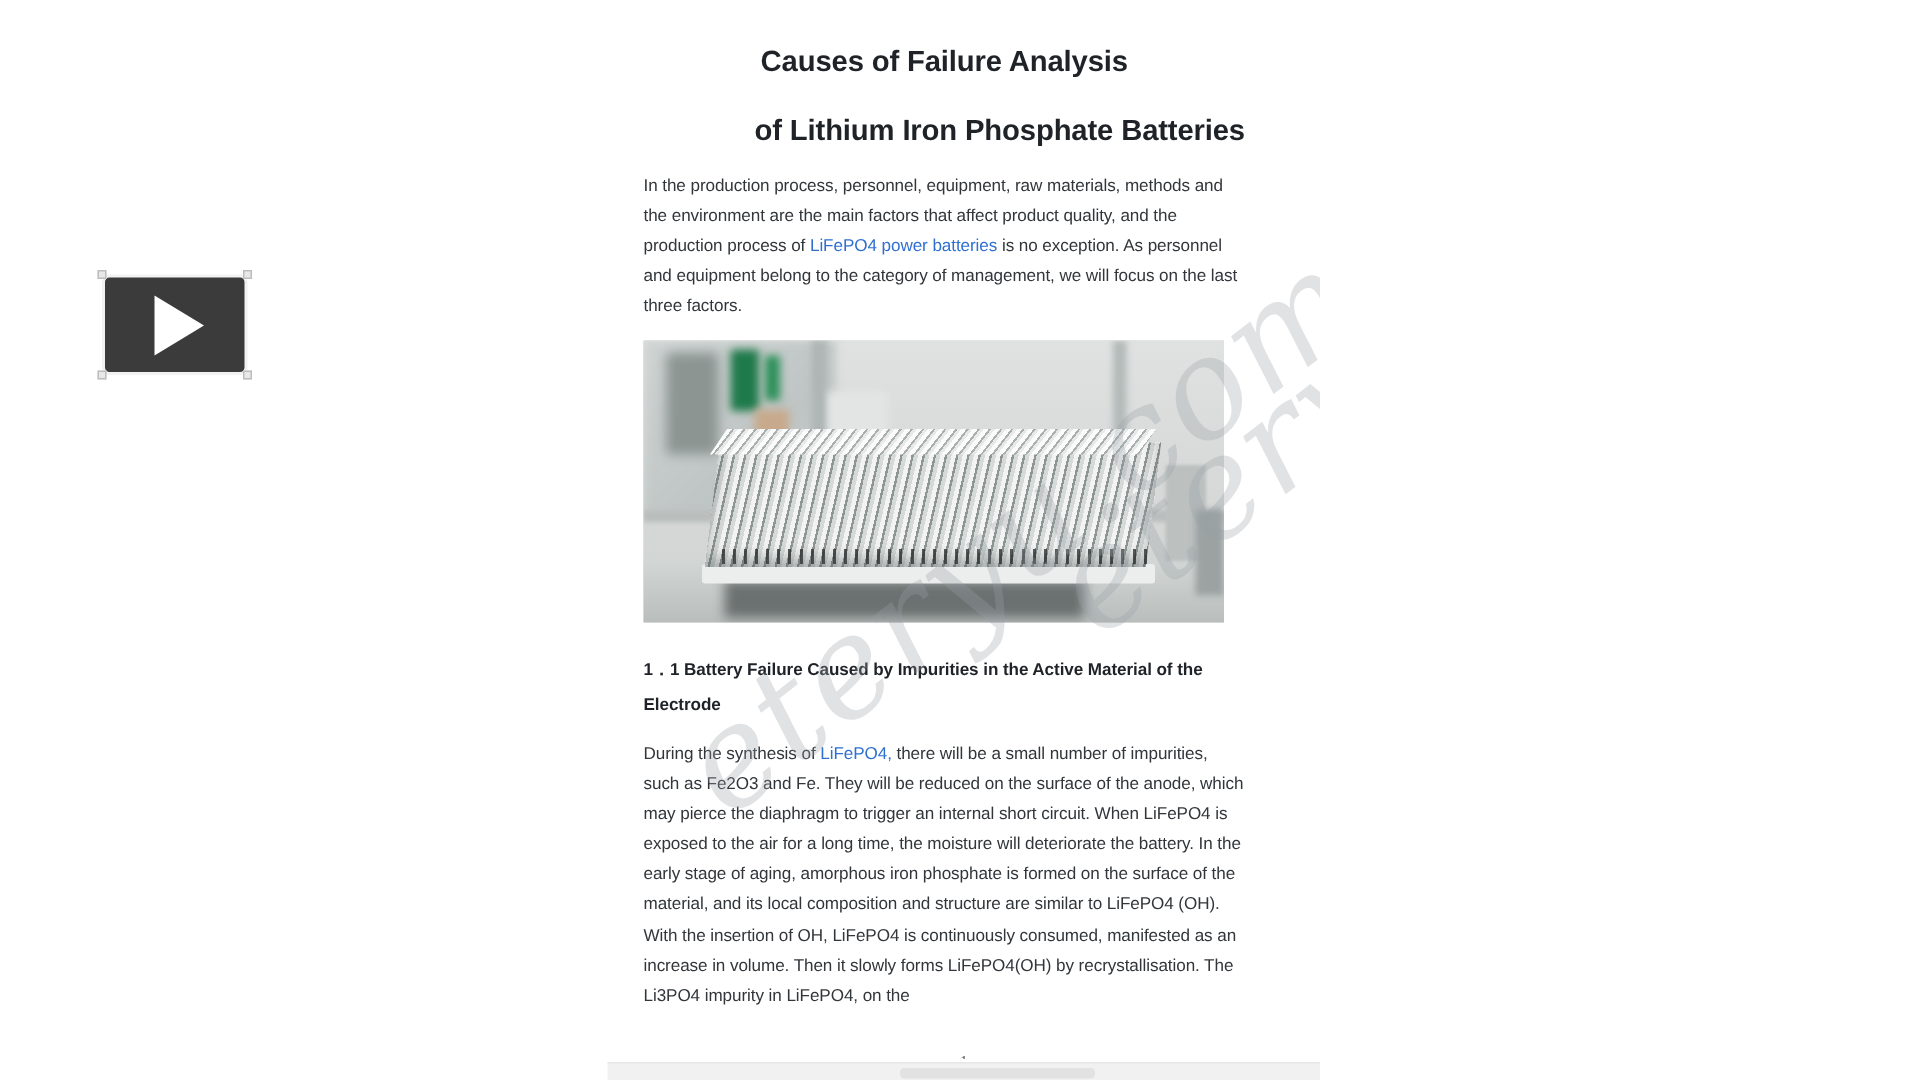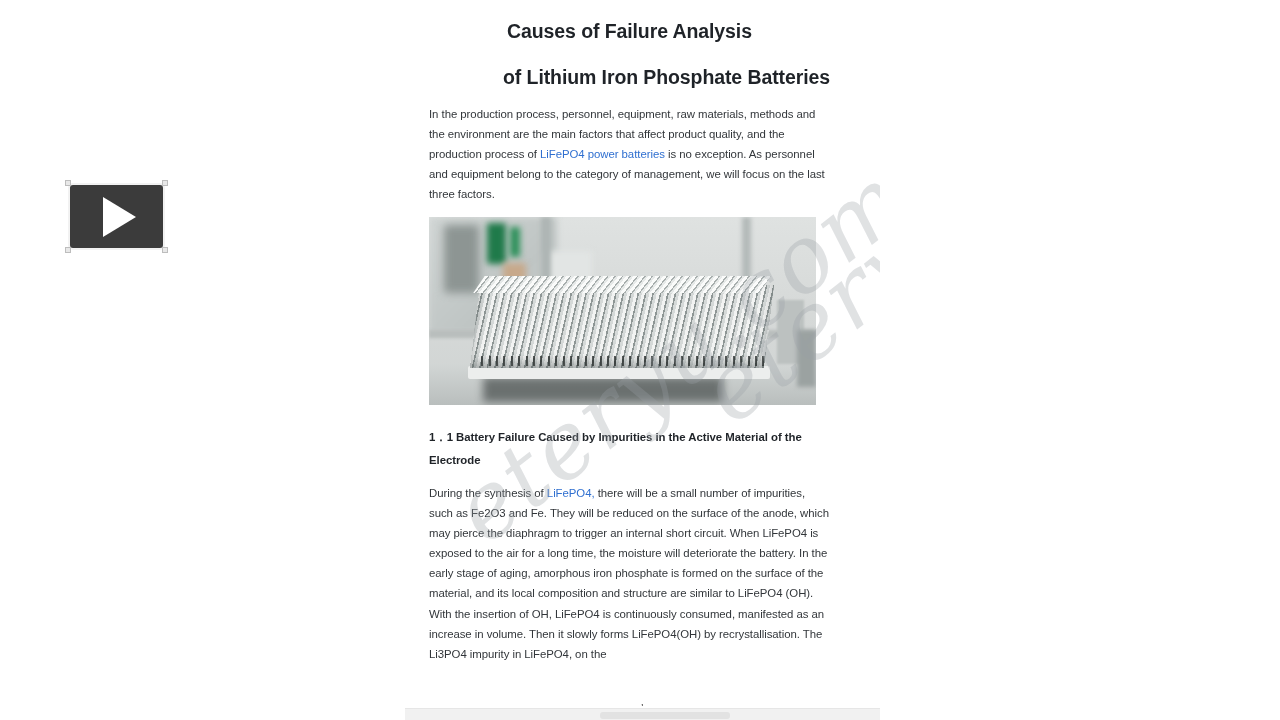--- a/index.html
+++ b/index.html
@@ -99,21 +99,21 @@
   .watermark .w2 { left: 265px; top: 210px; }
 
   .doc-title {
     text-align: center;
     font-size: 19.5px;
     font-weight: bold;
     color: #1f2328;
     line-height: 1.0;
     letter-spacing: -0.1px;
   }
-  .doc-title .l1 { padding-top: 22px; }
+  .doc-title .l1 { padding-top: 32px; }
   .doc-title .l2 { padding-top: 26px; text-align: right; }
 
   h2.section {
     margin: 0;
     padding-top: 40px;
     font-size: 12.6px;
     font-weight: bold;
     color: #1f2328;
     line-height: 1.35;
     letter-spacing: -0.05px;

